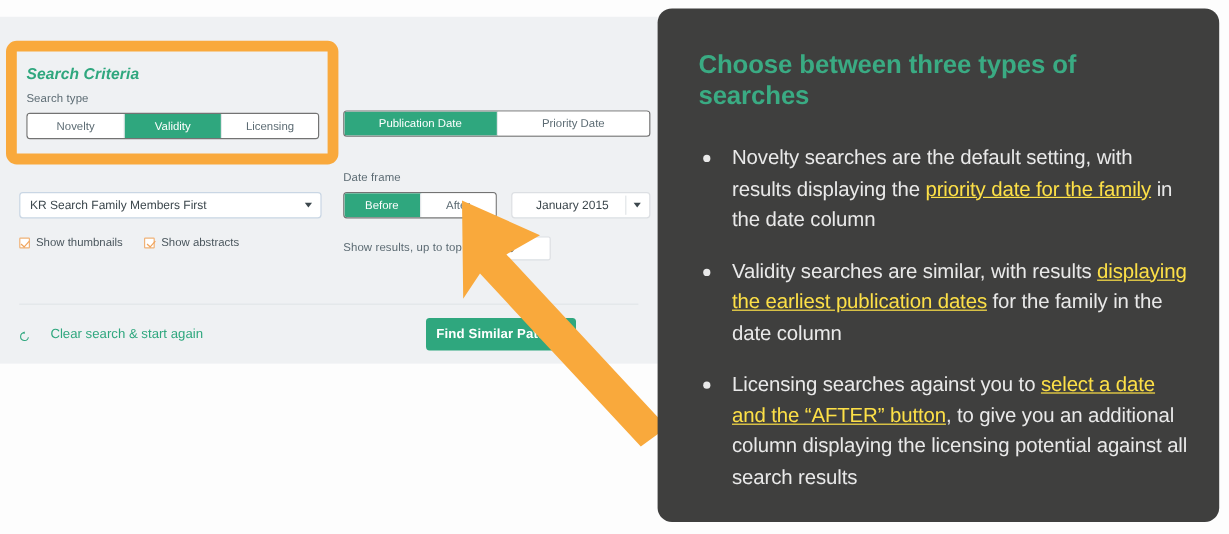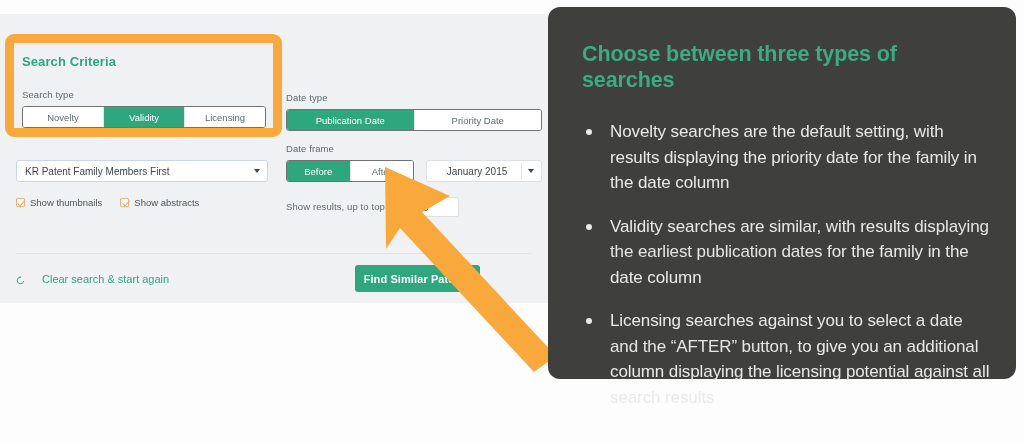--- a/index.html
+++ b/index.html
@@ -34,21 +34,21 @@
     position: absolute; left: 5px; top: 20px;
     width: 277px; height: 103px;
     border: 9px solid #f9a93c;
     border-radius: 9px;
     pointer-events: none;
     z-index: 6;
   }
 
   
   .criteria-block { position: absolute; left: 22px; top: 40px; width: 244px; }
-  .criteria-block .section-title { display:block; margin-bottom: 20px;}
+  .criteria-block .section-title { display:block; margin-bottom: 8px; font-style: italic;}
   .criteria-block .label-sm { display:block; margin-bottom: 5px;}
 
   
   .seg {
     display: flex; width: 100%;
     border: 1px solid #737373; border-radius: 3px;
     background: #fff; overflow: hidden; height: 22px;
   }
   .seg .seg-btn {
     flex: 1 1 0; display: flex; align-items: center; justify-content: center;
@@ -138,42 +138,42 @@
     width: 125px; height: 27px; border-radius: 3px;
     background: #2fa77e; color: #fff;
     font-size: 11px; font-weight: bold;
     display: flex; align-items: center; justify-content: center;
     letter-spacing: .1px;
   }
 
   
   .dark-card {
     position: absolute; left: 548px; top: 7px;
-    width: 468px; height: 372px;
+    width: 468px; height: 428px;
     background: #3f3f3e; border-radius: 12px;
     padding: 34px 26px 20px 26px;
     z-index: 10;
   }
   .dark-title {
     font-size: 21.5px; font-weight: bold; color: #3aab83;
     line-height: 26px; letter-spacing: -.1px;
     margin-bottom: 26px; padding-left: 8px;
   }
   .dark-list { list-style: none; }
   .dark-li {
     position: relative;
     padding-left: 36px; margin-bottom: 18px;
     font-size: 17px; line-height: 25.5px; color: #e9e9e9;
     letter-spacing: -.1px;
   }
   .dark-li .bullet {
     position: absolute; left: 12px; top: 10px;
     width: 6px; height: 6px; border-radius: 50%; background: #e9e9e9;
   }
-  .hl { color: #e5e5e5; }
+  .hl { color: #fde047; text-decoration: underline; }
 
   
   .arrow-svg {
     position: absolute; left: 0; top: 0; width: 1024px; height: 445px;
     z-index: 8; pointer-events: none;
   }
 </style>
 </head>
 <body>
 
@@ -189,27 +189,26 @@
         <span class="label-sm">Search type</span>
         <div class="seg">
           <div class="seg-btn">Novelty</div>
           <div class="seg-btn active">Validity</div>
           <div class="seg-btn">Licensing</div>
         </div>
       </div>
 
       <div class="family-select">
         <div class="select-box">
-          <span>KR Patent Family Members First</span>
+          <span>KR Search Family Members First</span>
           <span class="select-caret"></span>
         </div>
       </div>
 
       <div class="datetype-block">
-        <span class="label-sm">Date type</span>
         <div class="seg">
           <div class="seg-btn active">Publication Date</div>
           <div class="seg-btn">Priority Date</div>
         </div>
       </div>
 
       <div class="dateframe-block">
         <span class="label-sm">Date frame</span>
         <div class="dateframe-row">
           <div class="seg">

